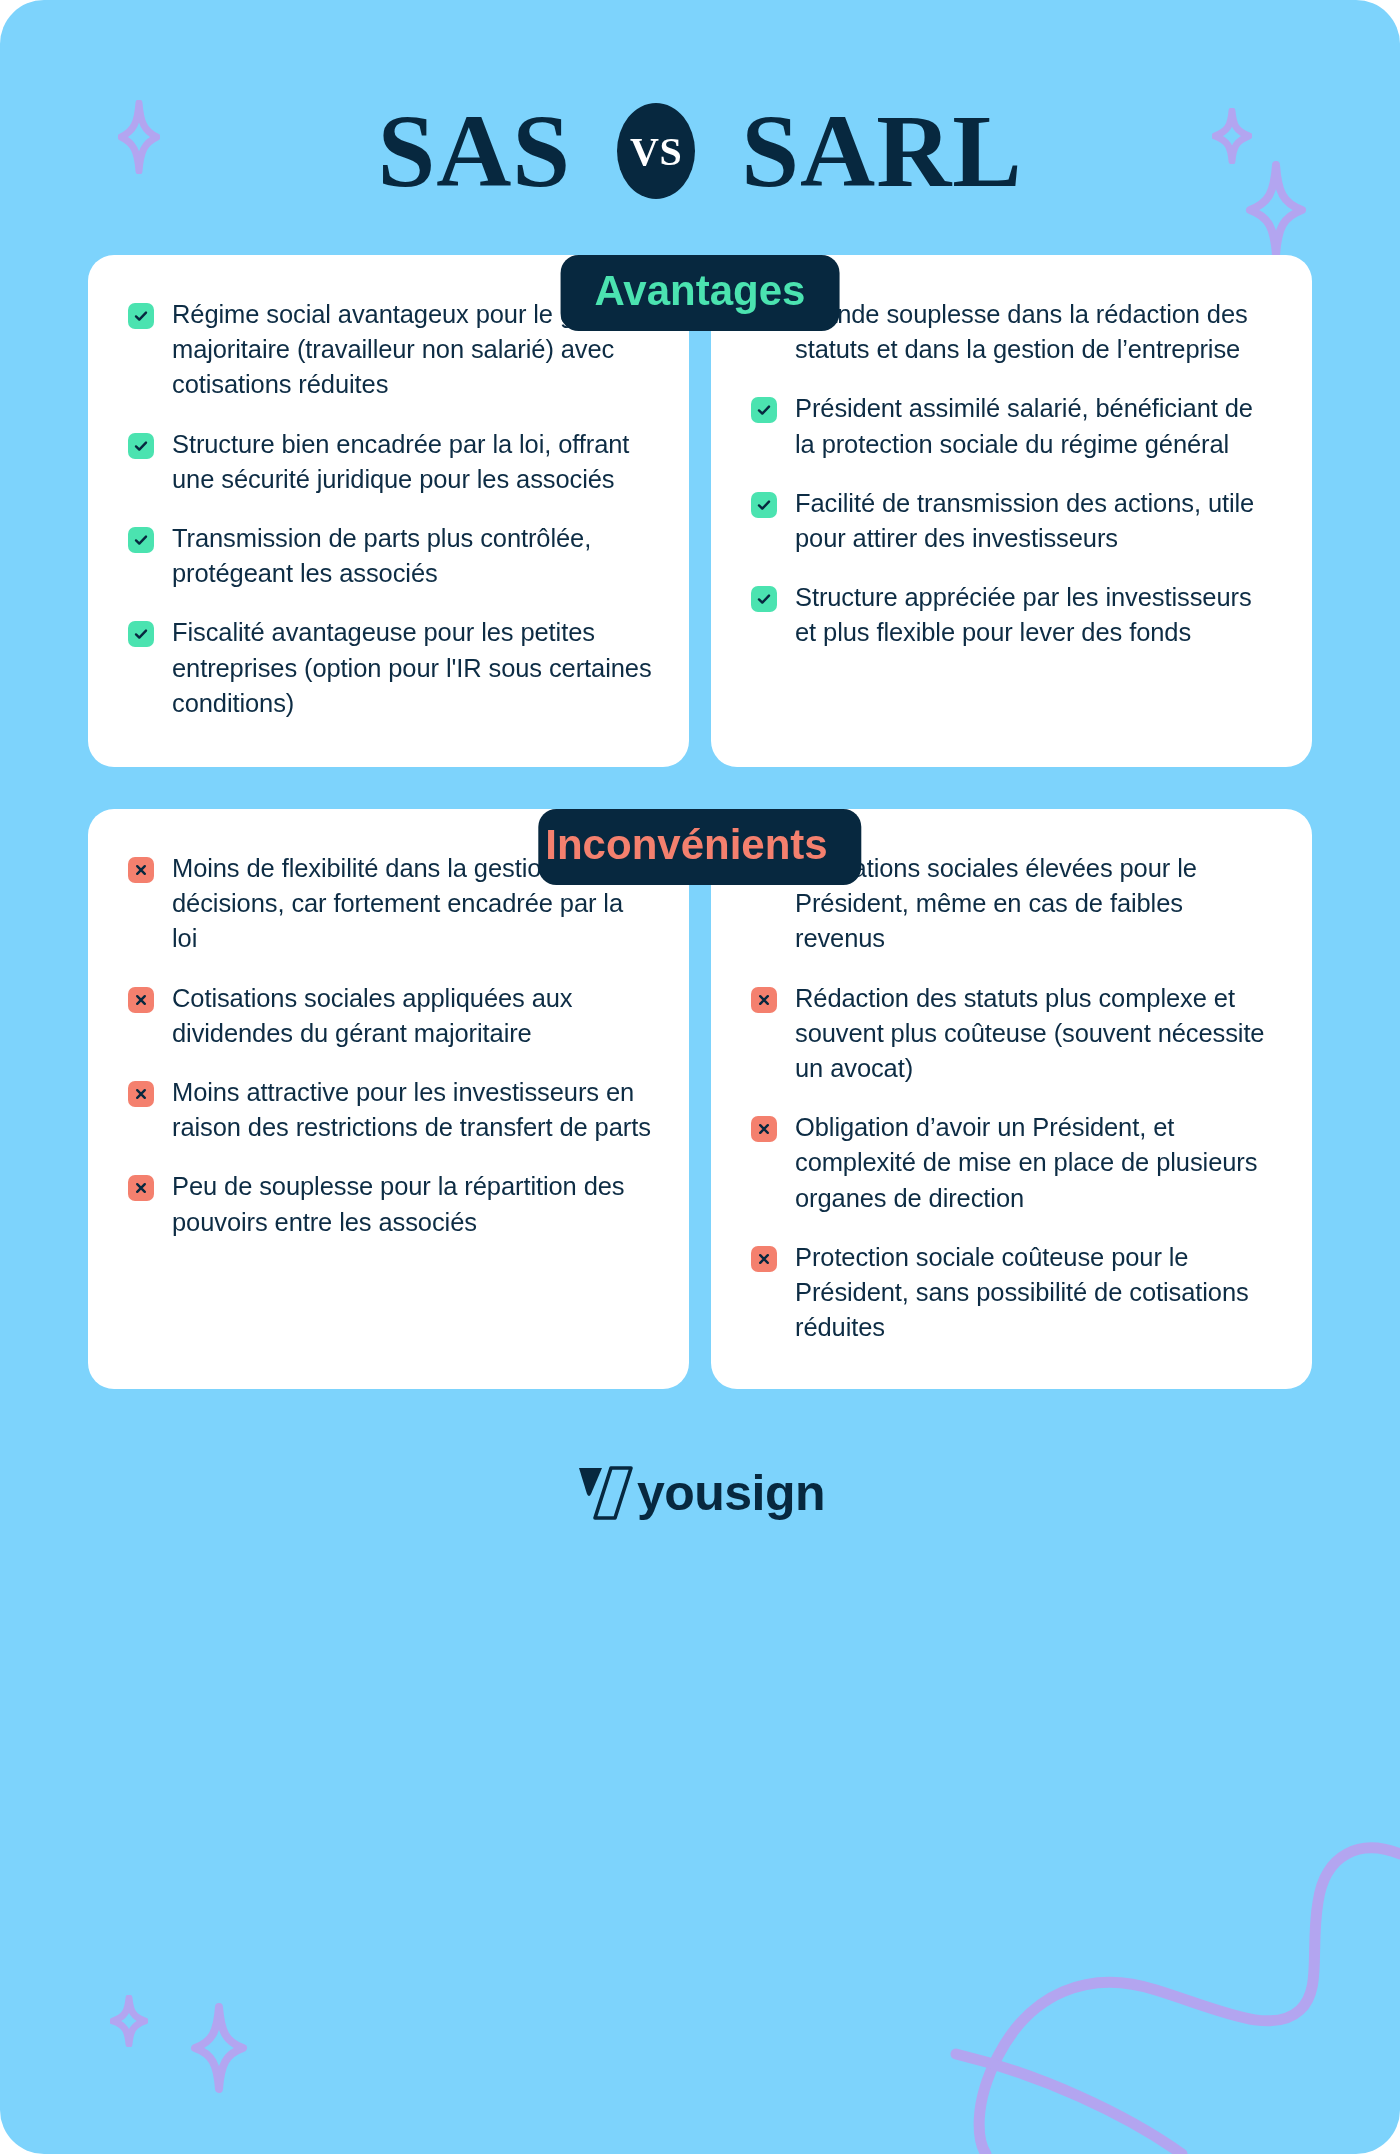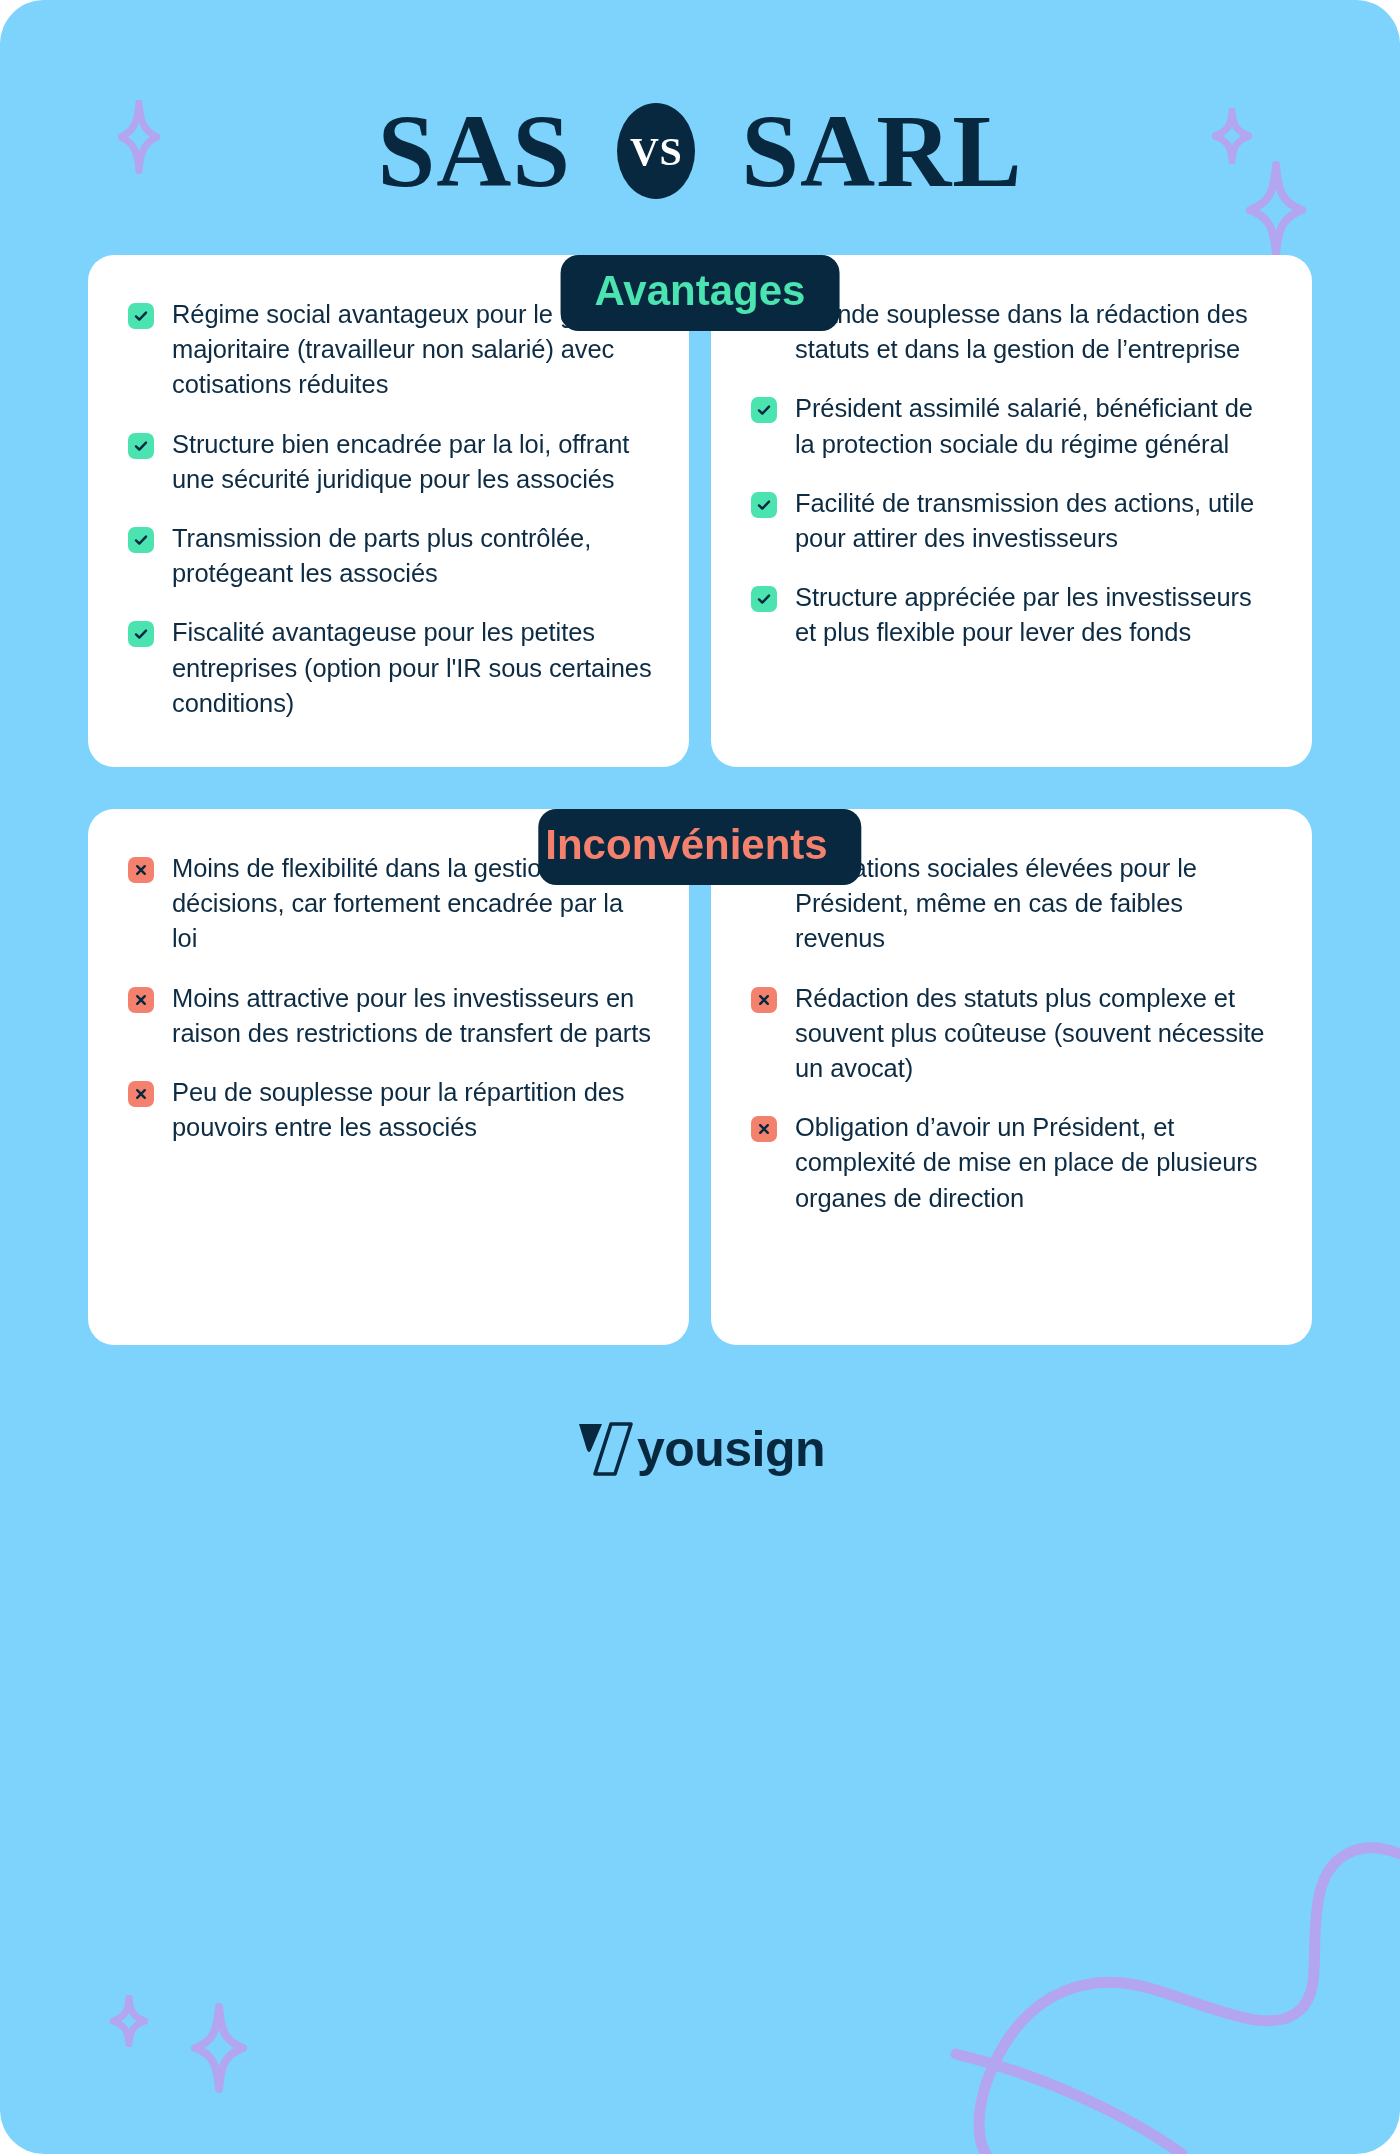--- a/index.html
+++ b/index.html
@@ -304,20 +304,28 @@
                 </svg>
             </span>
             <span class="item-text">Moins de flexibilité dans la gestion et les décisions, car fortement encadrée par la loi</span>
           </li>
           <li>
             <span class="mark mark-cross">
               <svg width="16" height="16" viewBox="0 0 16 16">
                   <path d="M4.2 4.2 L11.8 11.8 M11.8 4.2 L4.2 11.8" fill="none" stroke="#07283f" stroke-width="2.4" stroke-linecap="round"></path>
                 </svg>
             </span>
+            <span class="item-text">Cotisations sociales appliquées aux dividendes du gérant majoritaire</span>
+          </li>
+          <li>
+            <span class="mark mark-cross">
+              <svg width="16" height="16" viewBox="0 0 16 16">
+                  <path d="M4.2 4.2 L11.8 11.8 M11.8 4.2 L4.2 11.8" fill="none" stroke="#07283f" stroke-width="2.4" stroke-linecap="round"></path>
+                </svg>
+            </span>
             <span class="item-text">Moins attractive pour les investisseurs en raison des restrictions de transfert de parts</span>
           </li>
           <li>
             <span class="mark mark-cross">
               <svg width="16" height="16" viewBox="0 0 16 16">
                   <path d="M4.2 4.2 L11.8 11.8 M11.8 4.2 L4.2 11.8" fill="none" stroke="#07283f" stroke-width="2.4" stroke-linecap="round"></path>
                 </svg>
             </span>
             <span class="item-text">Peu de souplesse pour la répartition des pouvoirs entre les associés</span>
           </li>
@@ -342,20 +350,28 @@
             </span>
             <span class="item-text">Rédaction des statuts plus complexe et souvent plus coûteuse (souvent nécessite un avocat)</span>
           </li>
           <li>
             <span class="mark mark-cross">
               <svg width="16" height="16" viewBox="0 0 16 16">
                   <path d="M4.2 4.2 L11.8 11.8 M11.8 4.2 L4.2 11.8" fill="none" stroke="#07283f" stroke-width="2.4" stroke-linecap="round"></path>
                 </svg>
             </span>
             <span class="item-text">Obligation d’avoir un Président, et complexité de mise en place de plusieurs organes de direction</span>
+          </li>
+          <li>
+            <span class="mark mark-cross">
+              <svg width="16" height="16" viewBox="0 0 16 16">
+                  <path d="M4.2 4.2 L11.8 11.8 M11.8 4.2 L4.2 11.8" fill="none" stroke="#07283f" stroke-width="2.4" stroke-linecap="round"></path>
+                </svg>
+            </span>
+            <span class="item-text">Protection sociale coûteuse pour le Président, sans possibilité de cotisations réduites</span>
           </li>
         </ul>
       </div>
 
     </div>
   </div>
 
   <div class="footer">
     <svg class="logo-mark" width="62" height="58" viewBox="0 0 62 58">
       <path d="M4 4 H27 L16 30 Q14 34 12 30 Z" fill="#07283f"></path>

